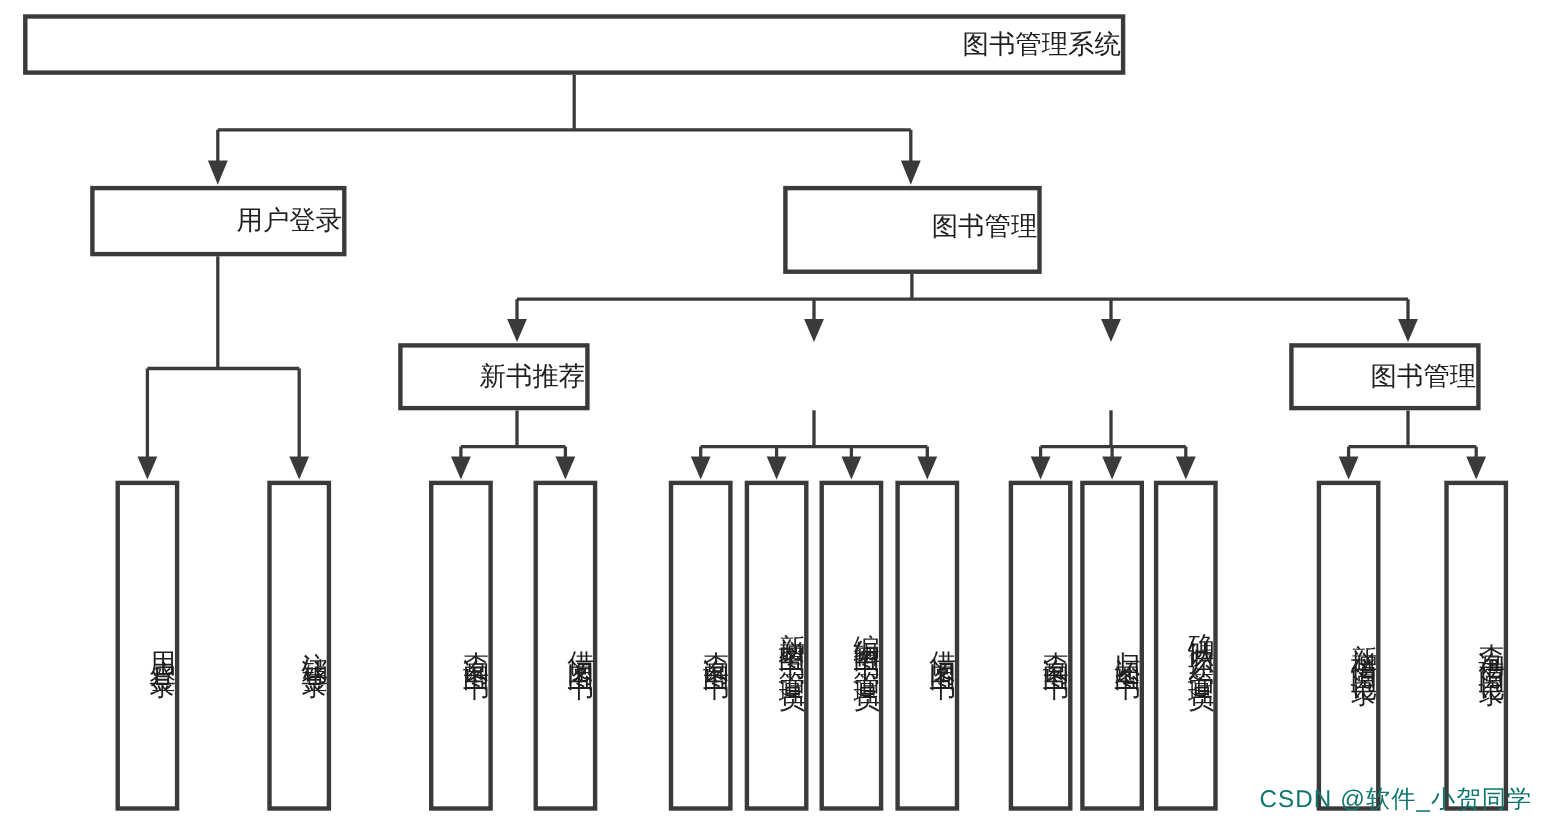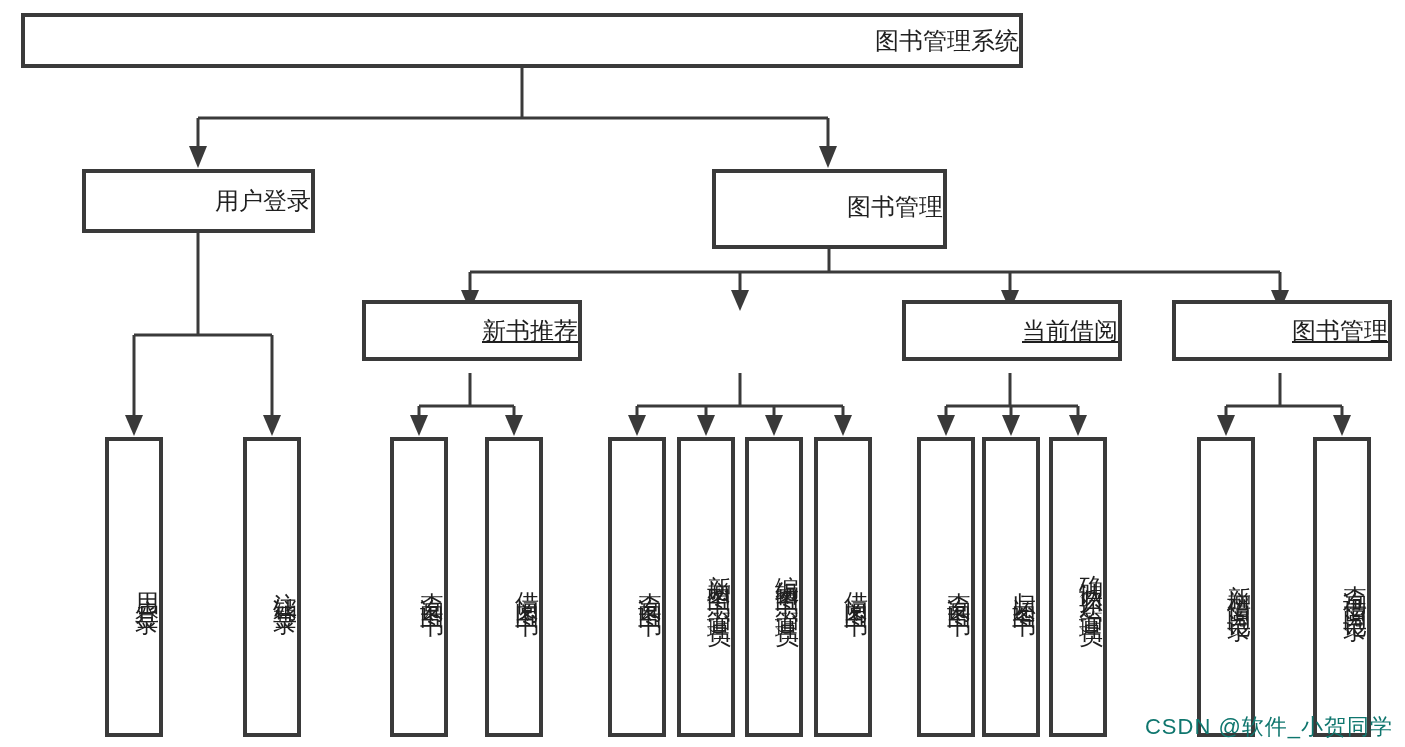--- a/index.html
+++ b/index.html
@@ -47,24 +47,23 @@
     letter-spacing: 7px;
     white-space: normal;
     line-height: 1;
   }
   .leaf {
     top: 437px;
     width: 58px;
     height: 300px;
   }
   .l3 {
-    top: 300px;
-    width: 220px;
+    top: 312px;
+    width: 174px;
     height: 61px;
-    text-decoration: underline;
   }
   .watermark {
     position: absolute;
     right: 12px;
     bottom: 5px;
     font-size: 22px;
     color: #0f766e;
     letter-spacing: 1px;
     white-space: nowrap;
   }
@@ -150,23 +149,20 @@
   <div class="node" style="left:82px; top:169px; width:233px; height:64px;">
     <span class="lbl">用户登录</span>
   </div>
   <div class="node" style="left:712px; top:169px; width:235px; height:80px;font-family:Liberation Mono, monospace;">
     <span class="lbl">图书管理</span>
   </div>
 
   <div class="node l3" style="left:362px;">
     <span class="lbl">新书推荐</span>
   </div>
-  <div class="node l3" style="left:902px;">
-    <span class="lbl">当前借阅</span>
-  </div>
   <div class="node l3" style="left:1172px;">
     <span class="lbl">图书管理</span>
   </div>
 
   <div class="node leaf" style="left:105px;">
     <span class="lbl">用户登录</span>
   </div>
   <div class="node leaf" style="left:243px;">
     <span class="lbl">注销登录</span>
   </div>

